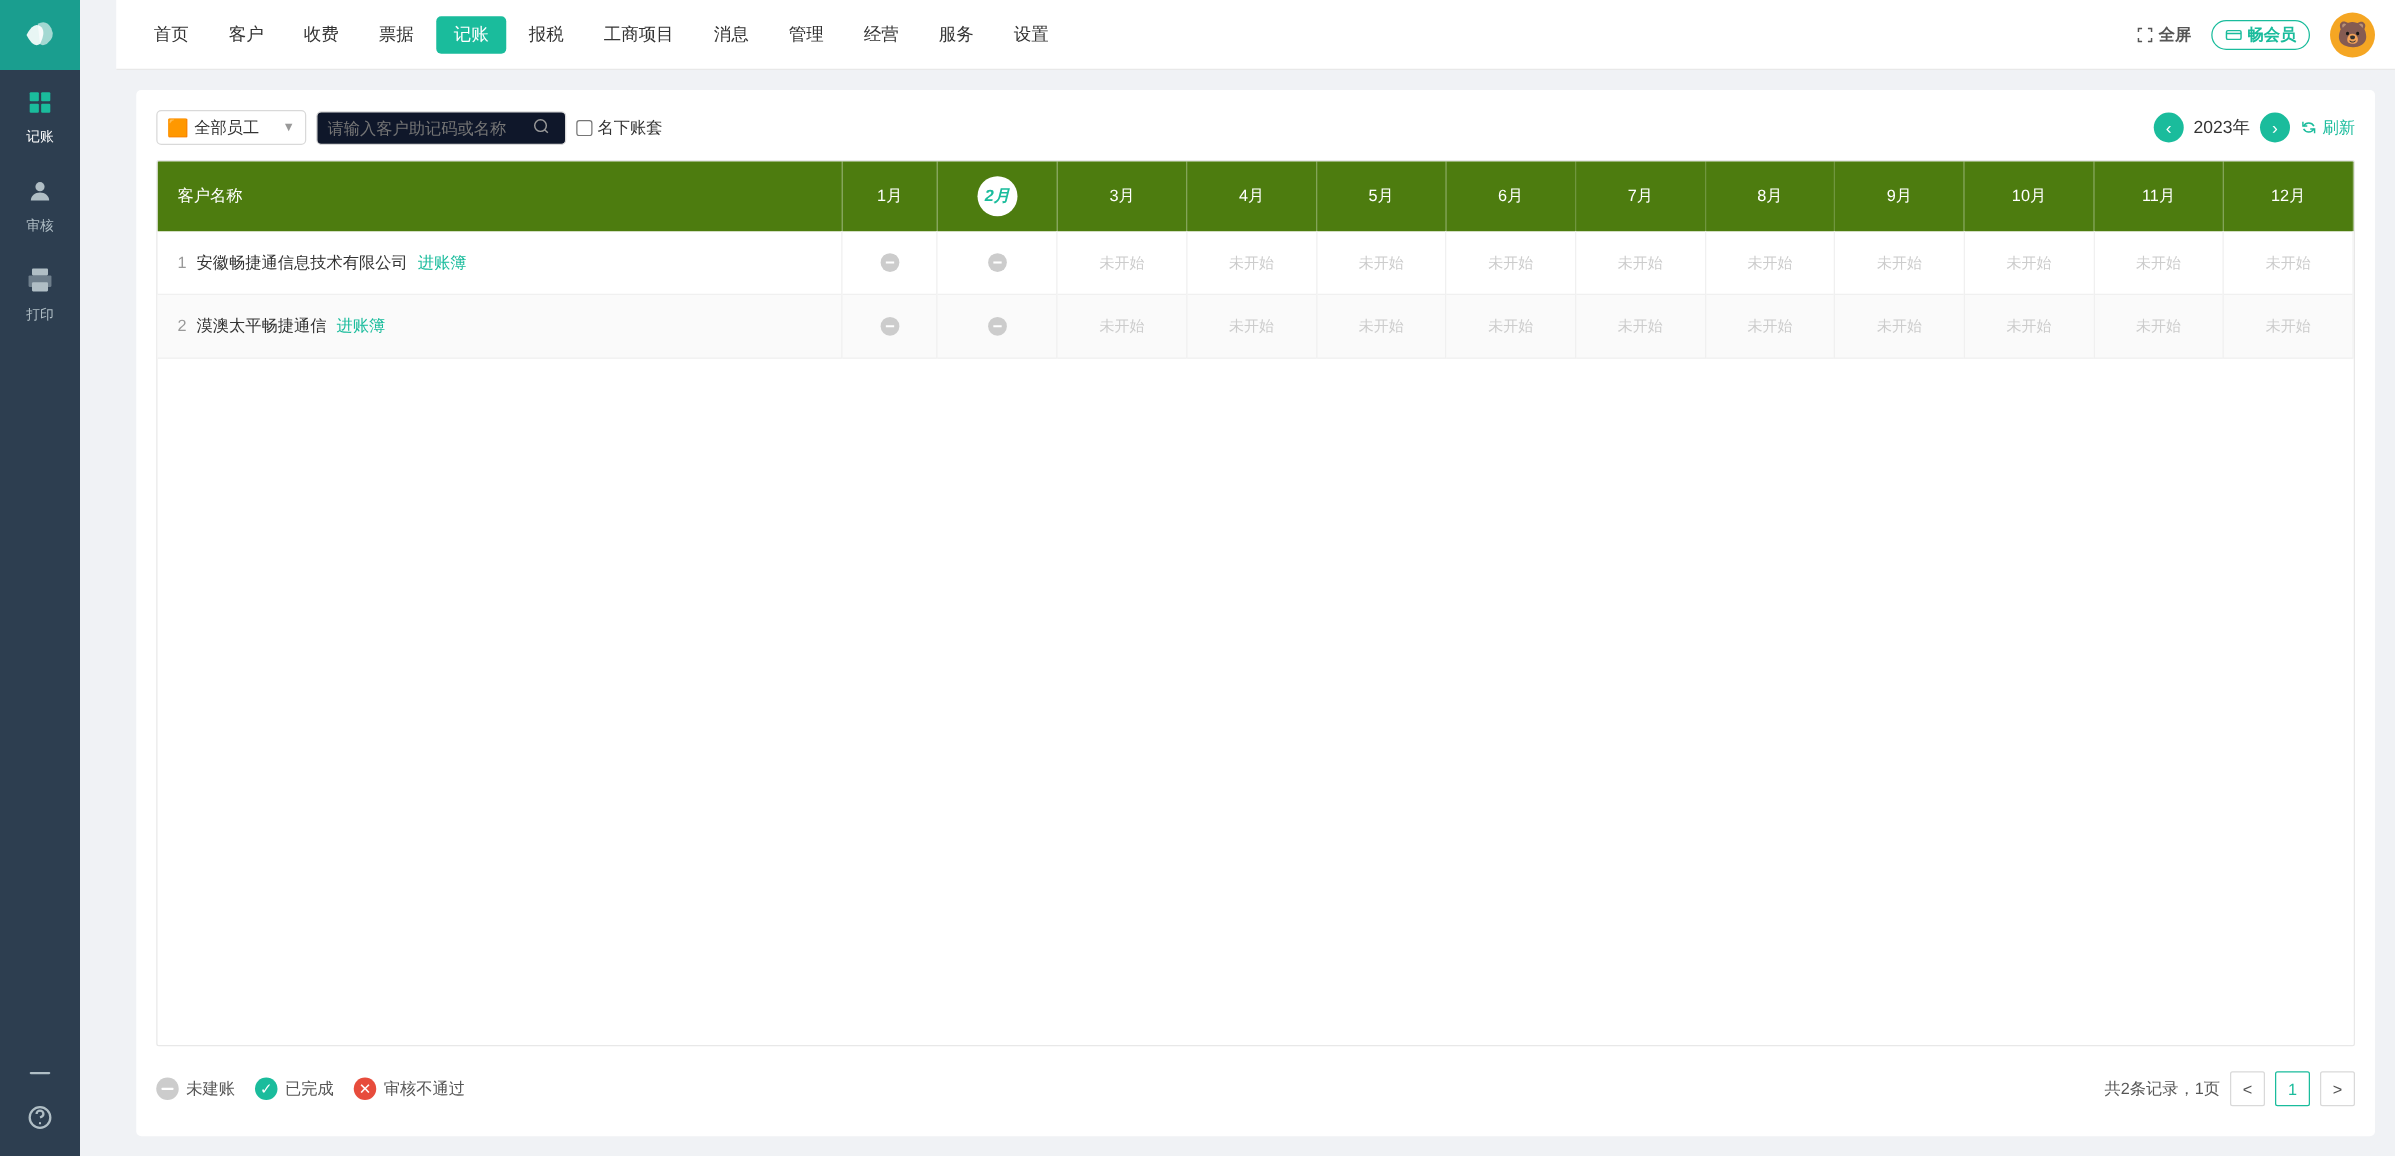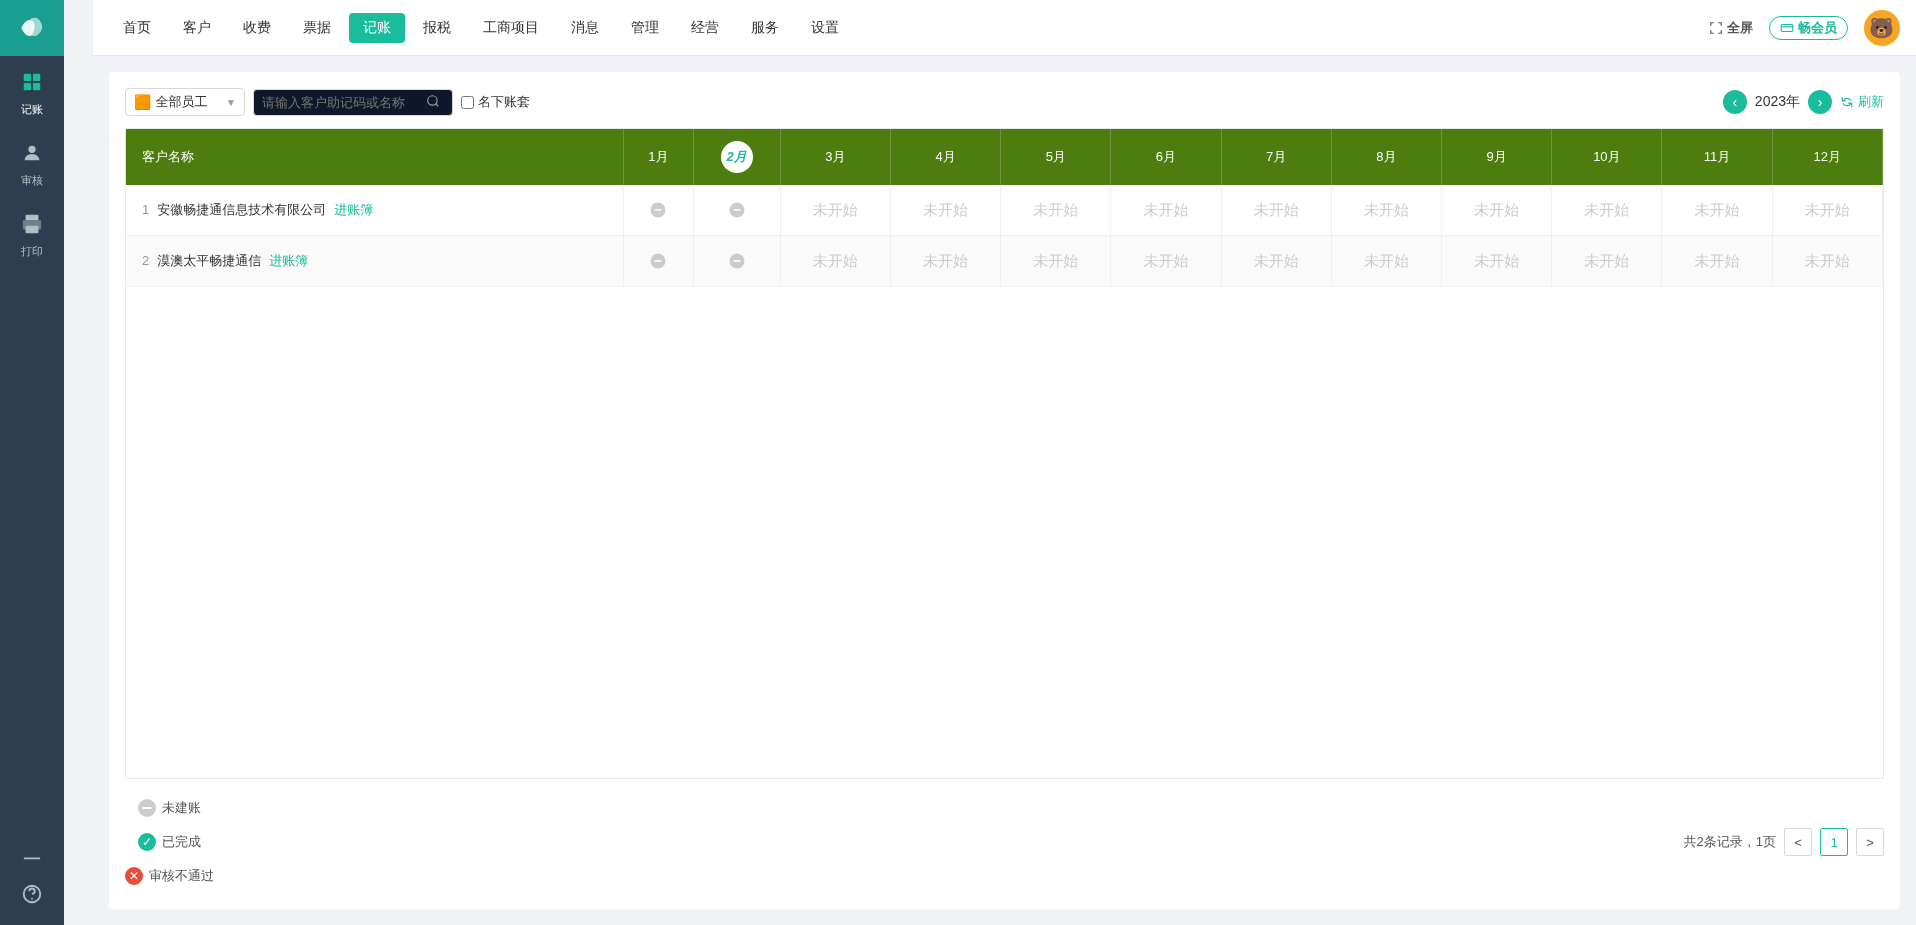--- a/index.html
+++ b/index.html
@@ -285,35 +285,34 @@
     }
     .status-dot {
       display: inline-flex;
       align-items: center;
       justify-content: center;
       width: 22px; height: 22px;
       border-radius: 50%;
       font-size: 16px;
       vertical-align: middle;
     }
-    .status-not-started { color: #ccc; font-size: 15px; }
+    .status-not-started { color: #ccc; font-size: 12px; }
 
     
     .footer {
       display: flex;
       align-items: center;
       justify-content: space-between;
       margin-top: 12px;
       padding: 8px 0;
     }
     .legend {
       display: flex;
       align-items: center;
       gap: 16px;
-      flex-direction: column;
     }
     .legend-item {
       display: flex;
       align-items: center;
       gap: 6px;
       font-size: 13px;
       color: #555;
     }
     .legend-dot {
       width: 18px; height: 18px;

